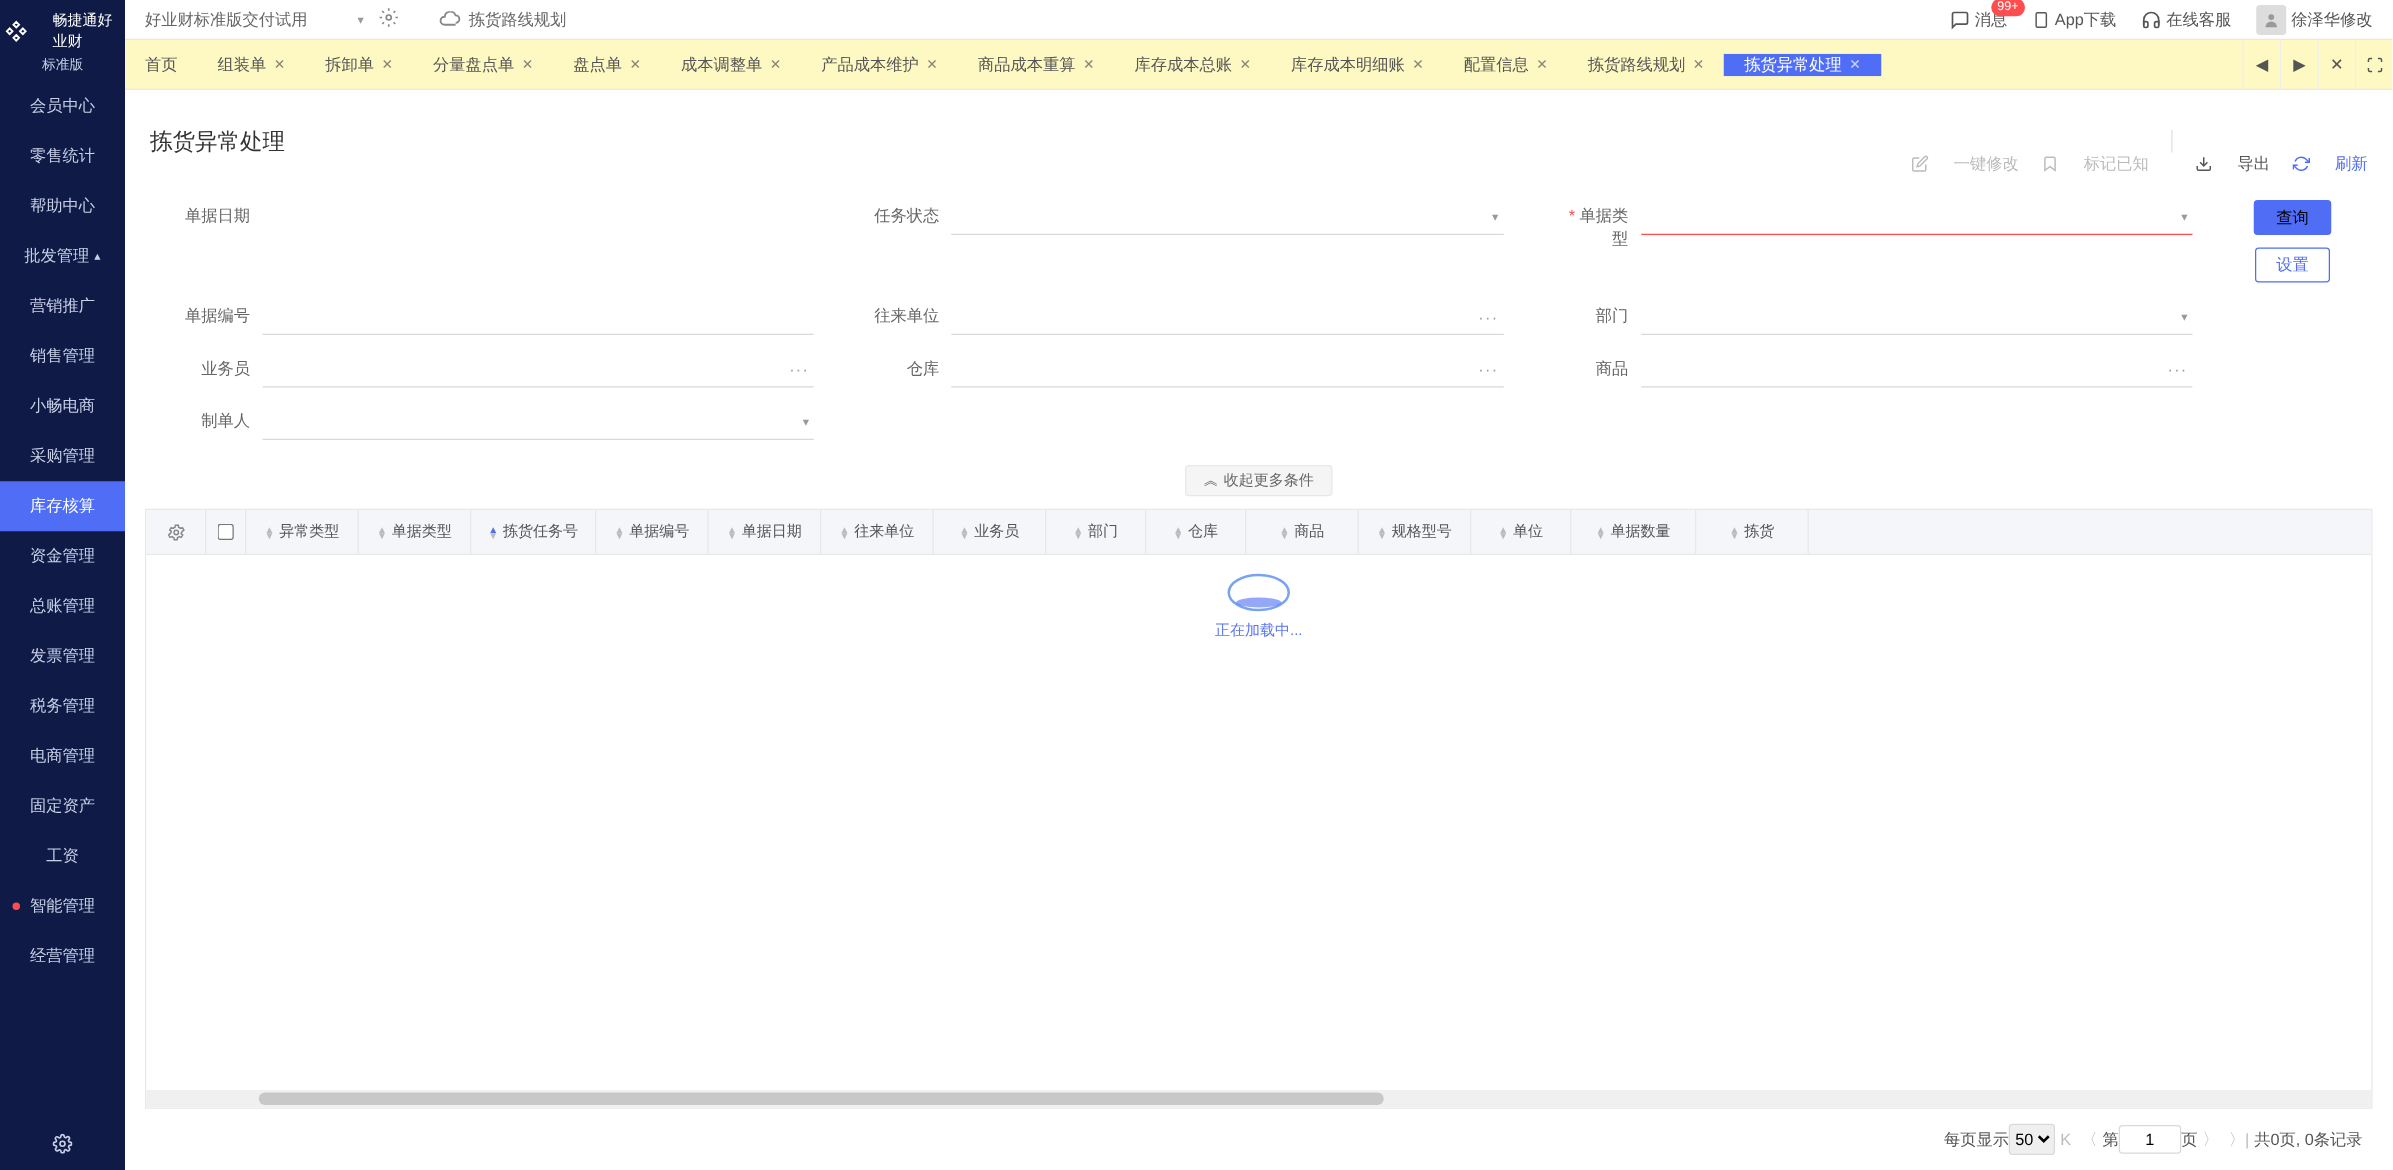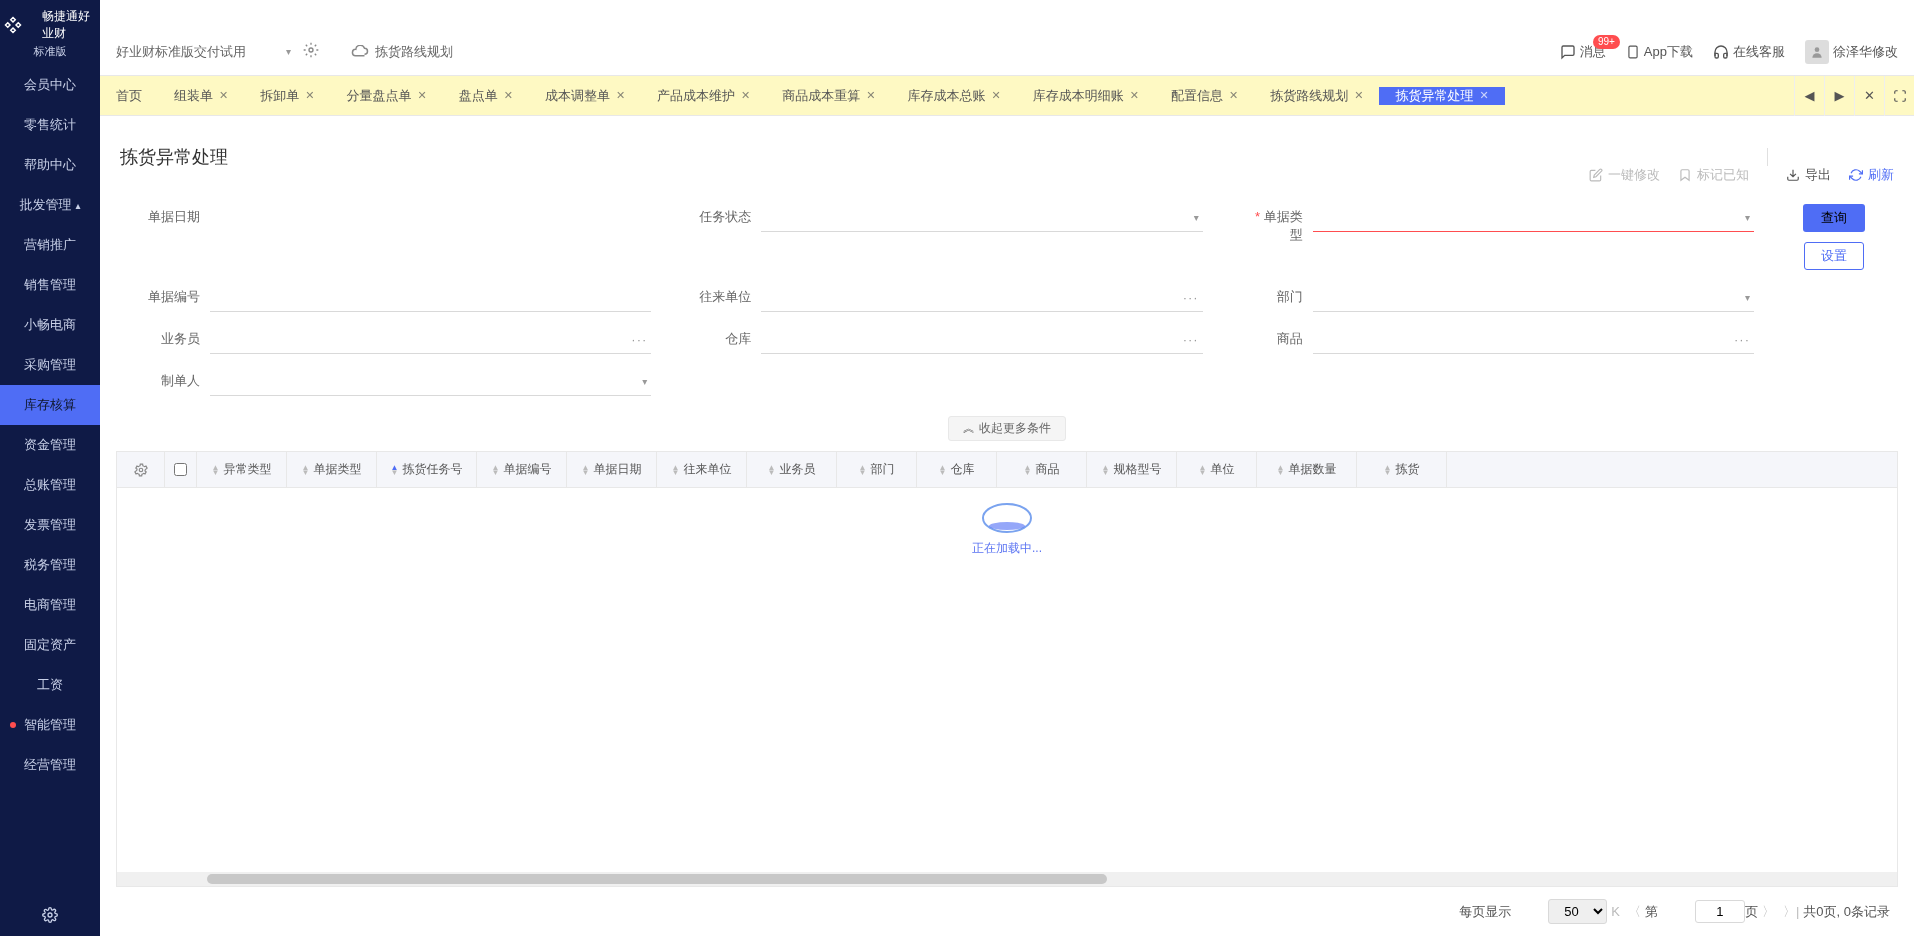--- a/index.html
+++ b/index.html
@@ -9,48 +9,48 @@
 .app { display: flex; height: 100vh; }
 .sidebar { width: 100px; background: #0f1a46; color: #c8d0e7; display: flex; flex-direction: column; }
 .main { flex: 1; display: flex; flex-direction: column; min-width: 0; }
 
 
 .logo { display: flex; align-items: center; justify-content: center; gap: 20px; padding: 8px 4px 2px; color: #fff; font-size: 12px; }
 .logo svg { flex-shrink: 0; }
 .logo-sub { text-align: center; font-size: 11px; color: #c8d0e7; padding-bottom: 6px; }
 .nav { flex: 1; overflow-y: auto; }
 .nav-item { height: 40px; display: flex; align-items: center; justify-content: center; font-size: 13px; cursor: pointer; position: relative; }
-.nav-item.active { background: #4f6df5; color: #0f172a; }
+.nav-item.active { background: #4f6df5; color: #ffffff; }
 .nav-item .caret { margin-left: 4px; font-size: 10px; }
 .nav-item.smart::before { content:""; position:absolute; left:10px; width:6px; height:6px; background:#ff4d4f; border-radius:50%; }
 .nav-footer { text-align: center; padding: 10px 0; }
 
 
-.topbar { height: 48px; display: flex; align-items: center; padding: 0 16px; border-bottom: 1px solid #e8e8e8; margin-top: 28px; }
+.topbar { height: 32px; display: flex; align-items: center; padding: 0 16px; border-bottom: 1px solid #e8e8e8; }
 .topbar-left { display: flex; align-items: center; gap: 12px; color: #666; }
 .topbar-title { display: flex; align-items: center; gap: 40px; cursor: pointer; }
 .topbar-right { margin-left: auto; display: flex; align-items: center; gap: 20px; color: #555; font-size: 13px; }
 .topbar-right .item { display: flex; align-items: center; gap: 4px; cursor: pointer; position: relative; }
 .badge { position: absolute; top: -8px; right: -14px; background: #ff4d4f; color: #fff; font-size: 10px; padding: 0 5px; border-radius: 8px; line-height: 14px; }
 .avatar { width: 24px; height: 24px; background: #ddd; border-radius: 3px; display: flex; align-items: center; justify-content: center; }
 
 
 .tabs-row { height: 40px; display: flex; align-items: center; border-bottom: 1px solid #e8e8e8; background: #fef9c3; }
 .tabs-scroll { flex: 1; display: flex; overflow: hidden; }
 .tab { display: flex; align-items: center; padding: 0 16px; font-size: 13px; color: #555; cursor: pointer; white-space: nowrap; gap: 6px; }
 .tab.active { background: #4f6df5; color: #fff; }
 .tab .close { font-size: 11px; opacity: .7; }
 .tabs-ctrl { display: flex; align-items: center; }
 .tabs-ctrl .btn { width: 30px; height: 40px; display: flex; align-items: center; justify-content: center; cursor: pointer; color: #555; border-left: 1px solid #eee; }
 
 
 .page-header { display: flex; align-items: center; padding: 14px 20px 10px; }
 .page-title { font-size: 18px; font-weight: 500; color: #333; }
 .page-actions { margin-left: auto; display: flex; align-items: center; gap: 18px; font-size: 13px; }
-.page-actions .act { display:flex; align-items:center; gap:5px; cursor:pointer; color:#555;margin-top:36px; }
+.page-actions .act { display:flex; align-items:center; gap:20px; cursor:pointer; color:#555;margin-top:36px; }
 .page-actions .act.disabled { color: #bbb; cursor: not-allowed; }
 .page-actions .divider { width:1px; height:18px; background:#e0e0e0; }
 
 
 .filter { padding: 10px 40px 4px; background:#fff; }
 .filter-row { display: flex; gap: 40px; margin-bottom: 14px; }
 .filter-col { flex: 1; min-width: 0; }
 .filter-item { display: flex; align-items: flex-start; gap: 10px; }
 .filter-label { width: 60px; text-align: right; color: #666; padding-top: 4px; font-size: 13px; }
 .filter-label.req::before { content:"* "; color:#ff4d4f; }
@@ -75,21 +75,21 @@
 .th .sort { display:flex; flex-direction:column; line-height:5px; font-size:8px; color:#bbb; }
 .th.asc .sort .up { color:#4f6df5; }
 .tbody { flex:1; position:relative; background:#fff; }
 .loading { position:absolute; top:8px; left:50%; transform:translateX(-50%); text-align:center; color:#5b74f2; font-size:12px; }
 .loading svg { display:block; margin:0 auto 4px; }
 .hscroll { height:14px; background:#f0f0f0; position:relative; margin-top:auto; }
 .hscroll-thumb { position:absolute; left:90px; width:900px; top:2px; height:10px; background:#c8c8c8; border-radius:5px; }
 
 
 .pager { display:flex; align-items:center; justify-content:flex-end; padding:12px 24px; font-size:13px; color:#555; }
-.pager select, .pager input { border:1px solid #d9d9d9; border-radius:3px; padding:3px 11px; font-size:13px;margin-left:37px; }
+.pager select, .pager input { border:1px solid #d9d9d9; border-radius:3px; padding:3px 0; font-size:13px; }
 .pager input { width:50px; text-align:center; }
 .pg-btn { color:#bbb; cursor:pointer; padding:0 4px; }
 
 .chevron { font-size:10px; color:#999; }
 .dots { letter-spacing:1px; }
 </style>
 </head>
 <body>
 
 <div class="app">

